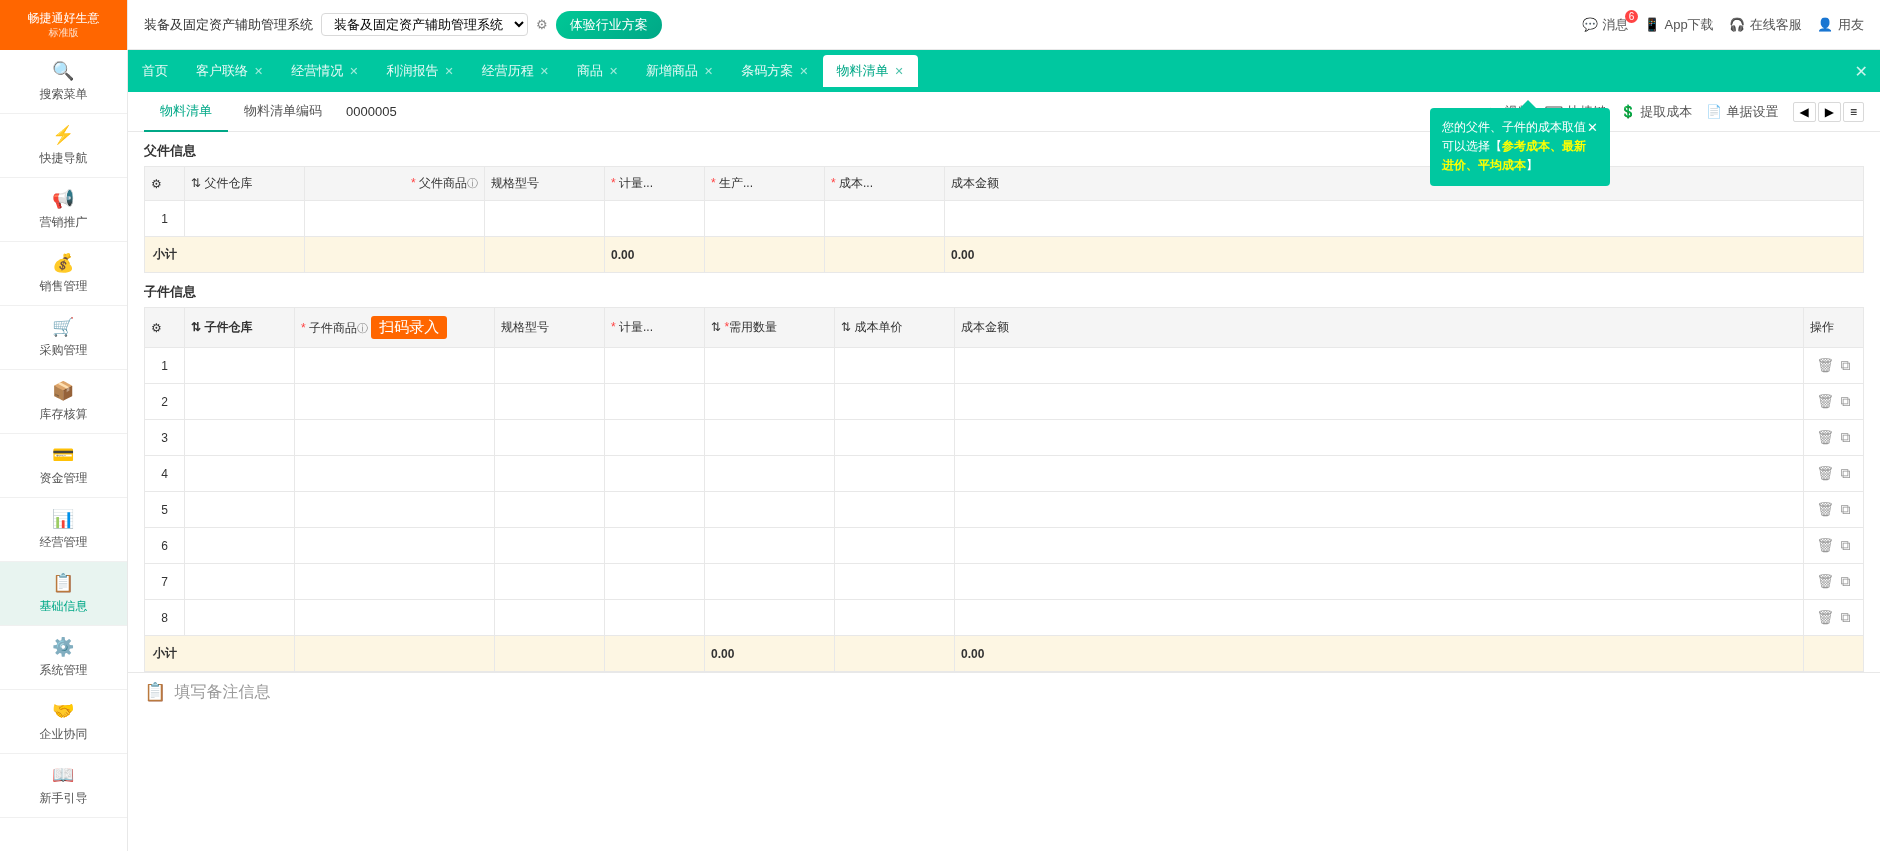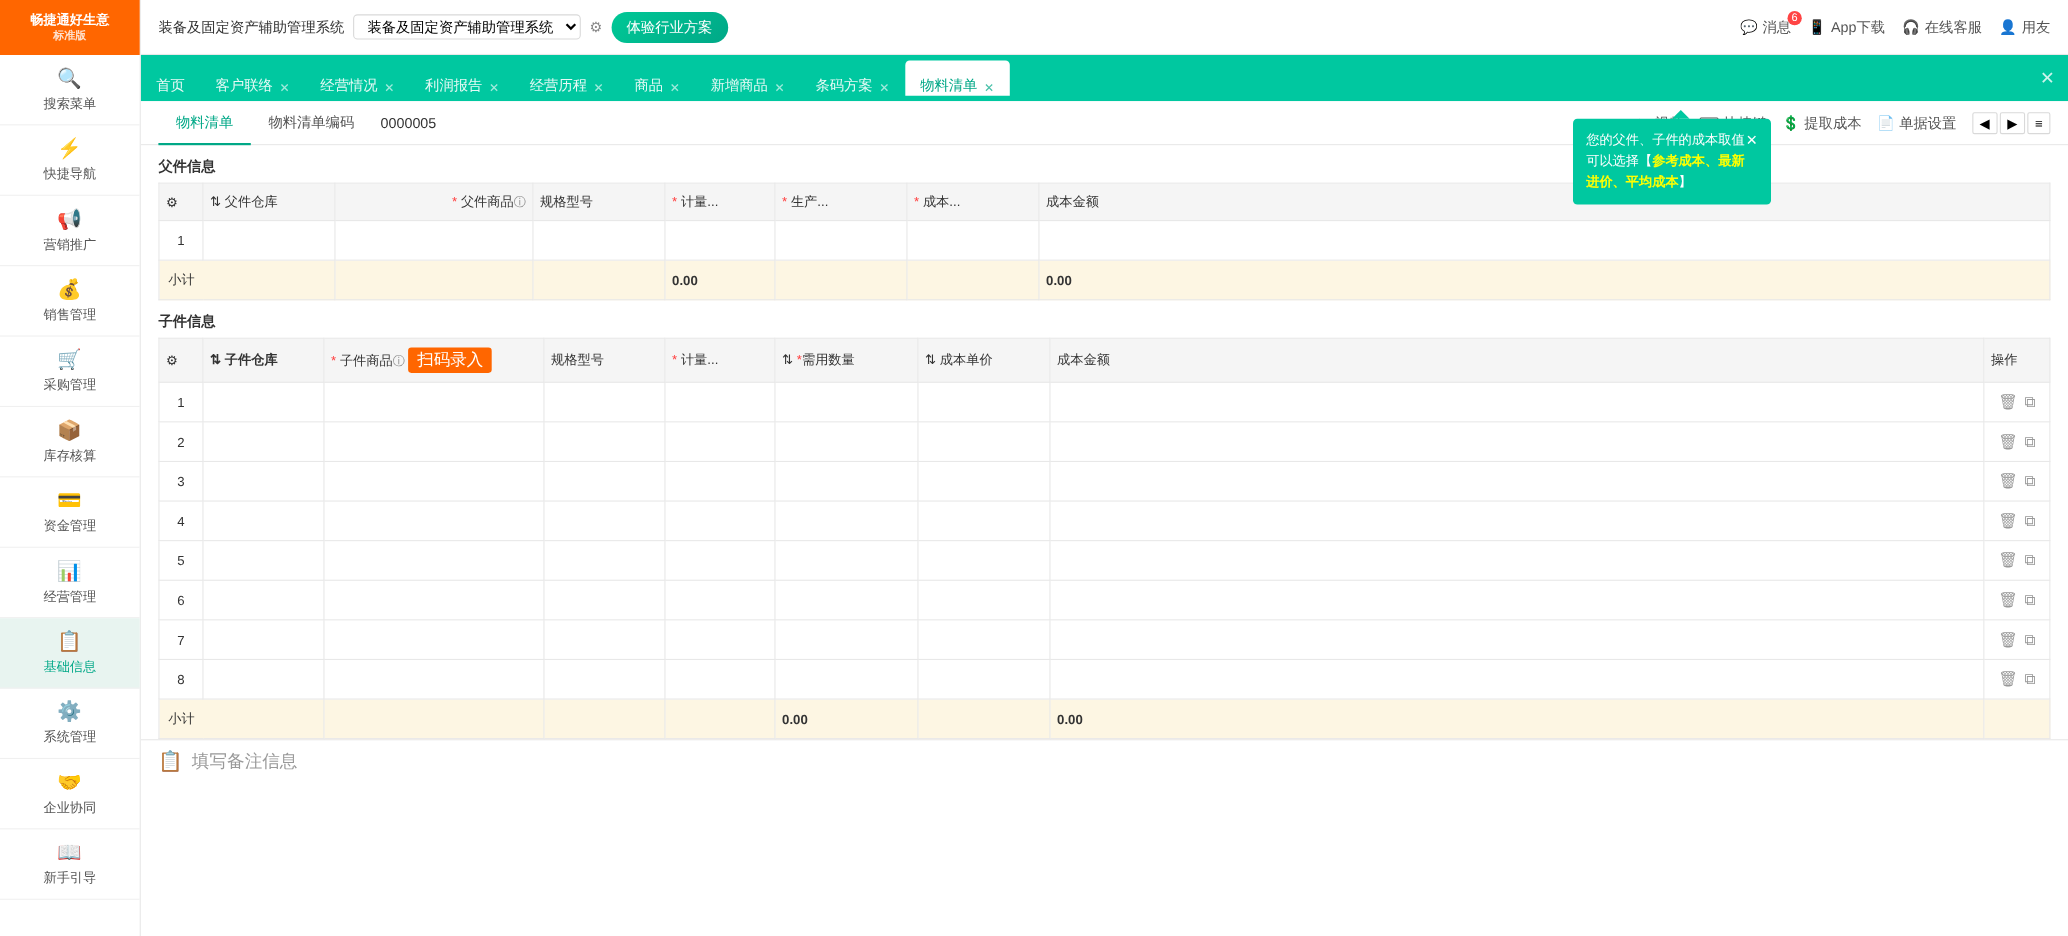--- a/index.html
+++ b/index.html
@@ -16,21 +16,21 @@
       height: 100%;
     }
     .sidebar-logo {
       background: #ff6600;
       height: 50px;
       display: flex;
       align-items: center;
       justify-content: center;
       color: #fff;
       font-size: 14px;
-      font-weight: bold;
+      font-weight: normal;
       padding: 8px;
     }
     .sidebar-logo .logo-text { font-size: 12px; line-height: 1.3; text-align: center; }
     .sidebar-logo .logo-sub { font-size: 10px; color: rgba(255,255,255,0.8); }
     .sidebar-item {
       display: flex;
       flex-direction: column;
       align-items: center;
       padding: 10px 4px;
       cursor: pointer;
@@ -95,21 +95,21 @@
       display: flex;
       align-items: center;
       height: 42px;
       flex-shrink: 0;
       overflow: hidden;
     }
     .nav-tab {
       padding: 0 14px;
       height: 32px;
       display: flex;
-      align-items: flex-end;
+      align-items: center;
       color: rgba(255,255,255,0.9);
       font-size: 13px;
       cursor: pointer;
       white-space: nowrap;
       gap: 4px;
     }
     .nav-tab.active { background: #fff; color: #00a887; border-radius: 4px 4px 0 0; }
     .nav-tab .close-btn { font-size: 11px; opacity: 0.7; margin-left: 2px; }
     .nav-close-all { margin-left: auto; padding: 0 12px; color: rgba(255,255,255,0.8); cursor: pointer; font-size: 16px; }
 
@@ -186,21 +186,21 @@
     }
     .data-table td {
       border: 1px solid #e8e8e8;
       padding: 6px;
       height: 36px;
       vertical-align: middle;
       color: #333;
     }
     .data-table .subtotal-row td {
       background: #fdf6e3;
-      font-weight: normal;
+      font-weight: bold;
     }
     .required { color: #ff4444; }
     .scan-btn {
       background: #ff6600;
       color: #fff;
       border: none;
       border-radius: 3px;
       padding: 2px 8px;
       font-size: 15px;
       cursor: pointer;

